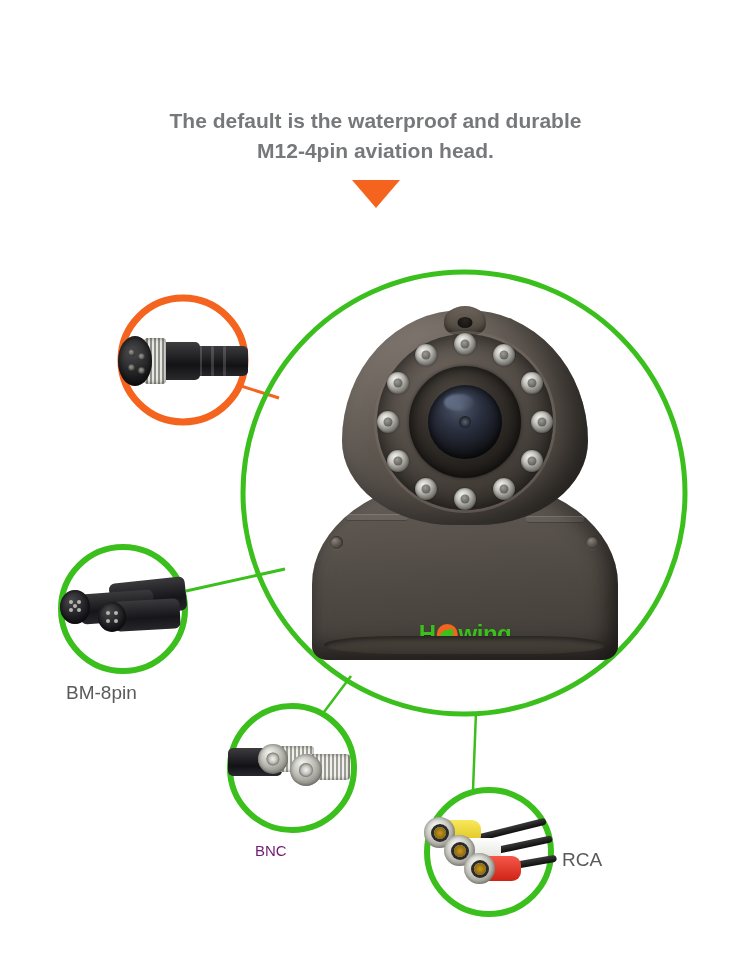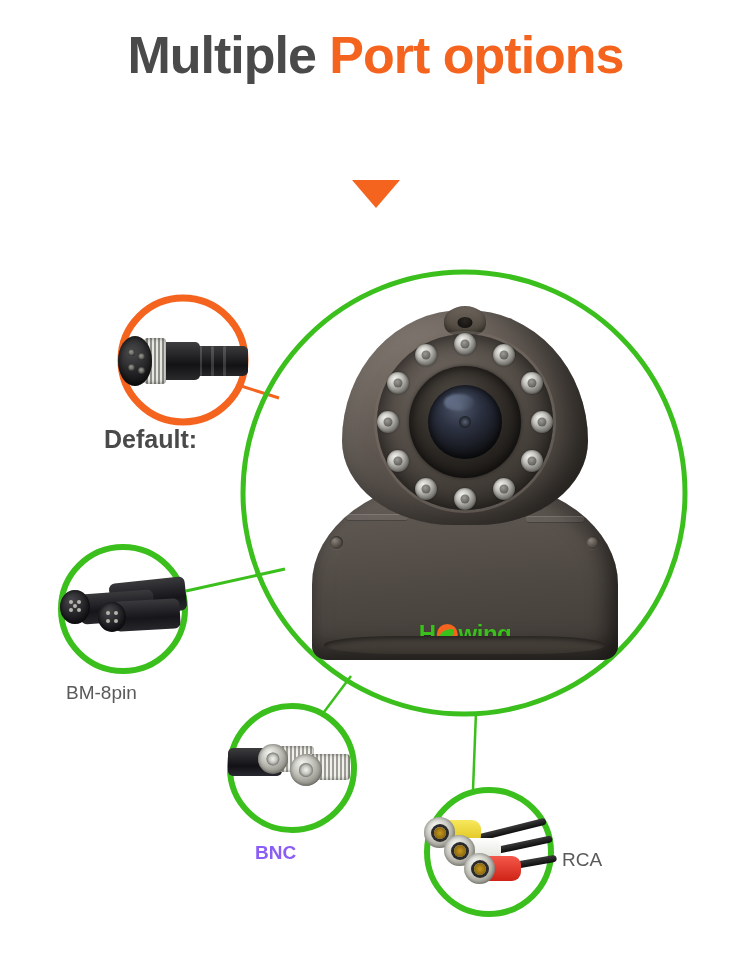--- a/index.html
+++ b/index.html
@@ -364,33 +364,33 @@
   
   .lbl {
     position:absolute;
     font-weight:bold;
     color:#4a4a4a;
     line-height:1.18;
     white-space:nowrap;
   }
   .lbl-default { left:104px; top:425px; font-size:25px; }
   .lbl-bm   { left:66px;  top:682px; font-size:19px; font-weight:normal; color:#5a5a5a; }
-  .lbl-bnc  { left:255px; top:842px; font-size:19px; font-weight:bold; color:#8b5cf6; }
+  .lbl-bnc  { left:255px; top:842px; font-size:15px; font-weight:normal; color:#701a75; }
   .lbl-rca  { left:562px; top:849px; font-size:19px; font-weight:normal; color:#5a5a5a; }
 </style>
 </head>
 <body>
 
 <div id="page">
 
-  <div class="title">
-    <span class="t-dark">Multiple</span>
-    <span class="t-accent">Port options</span>
-  </div>
-
+
+  <div class="subtitle">
+    <div>The default is the waterproof and durable</div>
+    <div>M12-4pin aviation head.</div>
+  </div>
 
   <div class="arrow-down"></div>
 
   <svg id="overlay" viewBox="0 0 751 960">
 
     <line x1="238" y1="385" x2="279" y2="398" stroke="#f4641e" stroke-width="3"></line>
     <line x1="186" y1="591" x2="285" y2="569" stroke="#3bbf1c" stroke-width="3"></line>
     <line x1="321" y1="716" x2="351" y2="676" stroke="#3bbf1c" stroke-width="2.5"></line>
     <line x1="473" y1="790" x2="476" y2="712" stroke="#3bbf1c" stroke-width="2.5"></line>
 
@@ -495,20 +495,19 @@
     </div>
     <div class="plug" style="left:28px; top:22px; background:linear-gradient(#ffffff,#ddddd6);">
       <div class="bell"></div>
     </div>
     <div class="plug" style="left:48px; top:40px; background:linear-gradient(#f4584a,#cf2316);">
       <div class="bell"></div>
     </div>
   </div>
 
   <div class="lbl lbl-default">
-    <div>Default:</div>
   </div>
 
   <div class="lbl lbl-bm">BM-8pin</div>
   <div class="lbl lbl-bnc">BNC</div>
   <div class="lbl lbl-rca">RCA</div>
 
 </div>
 
 </body></html>

